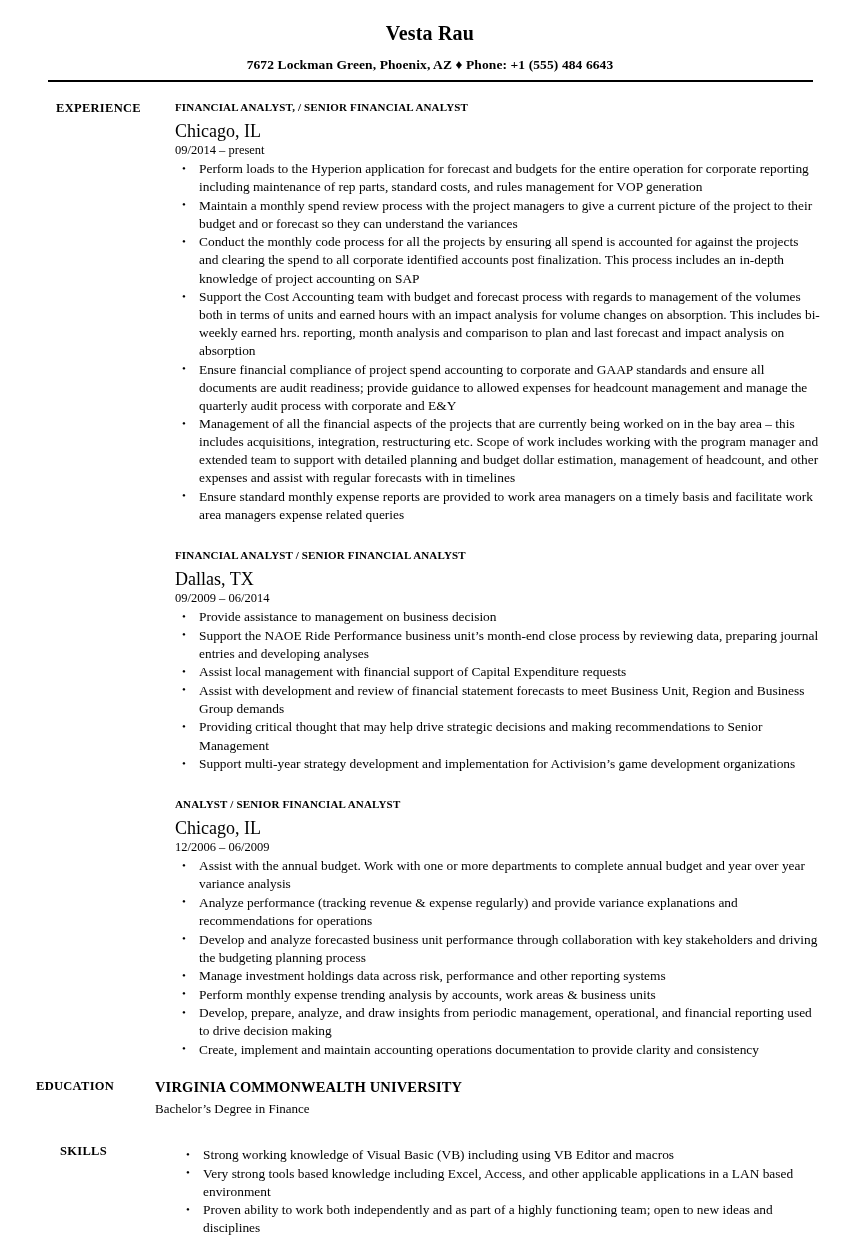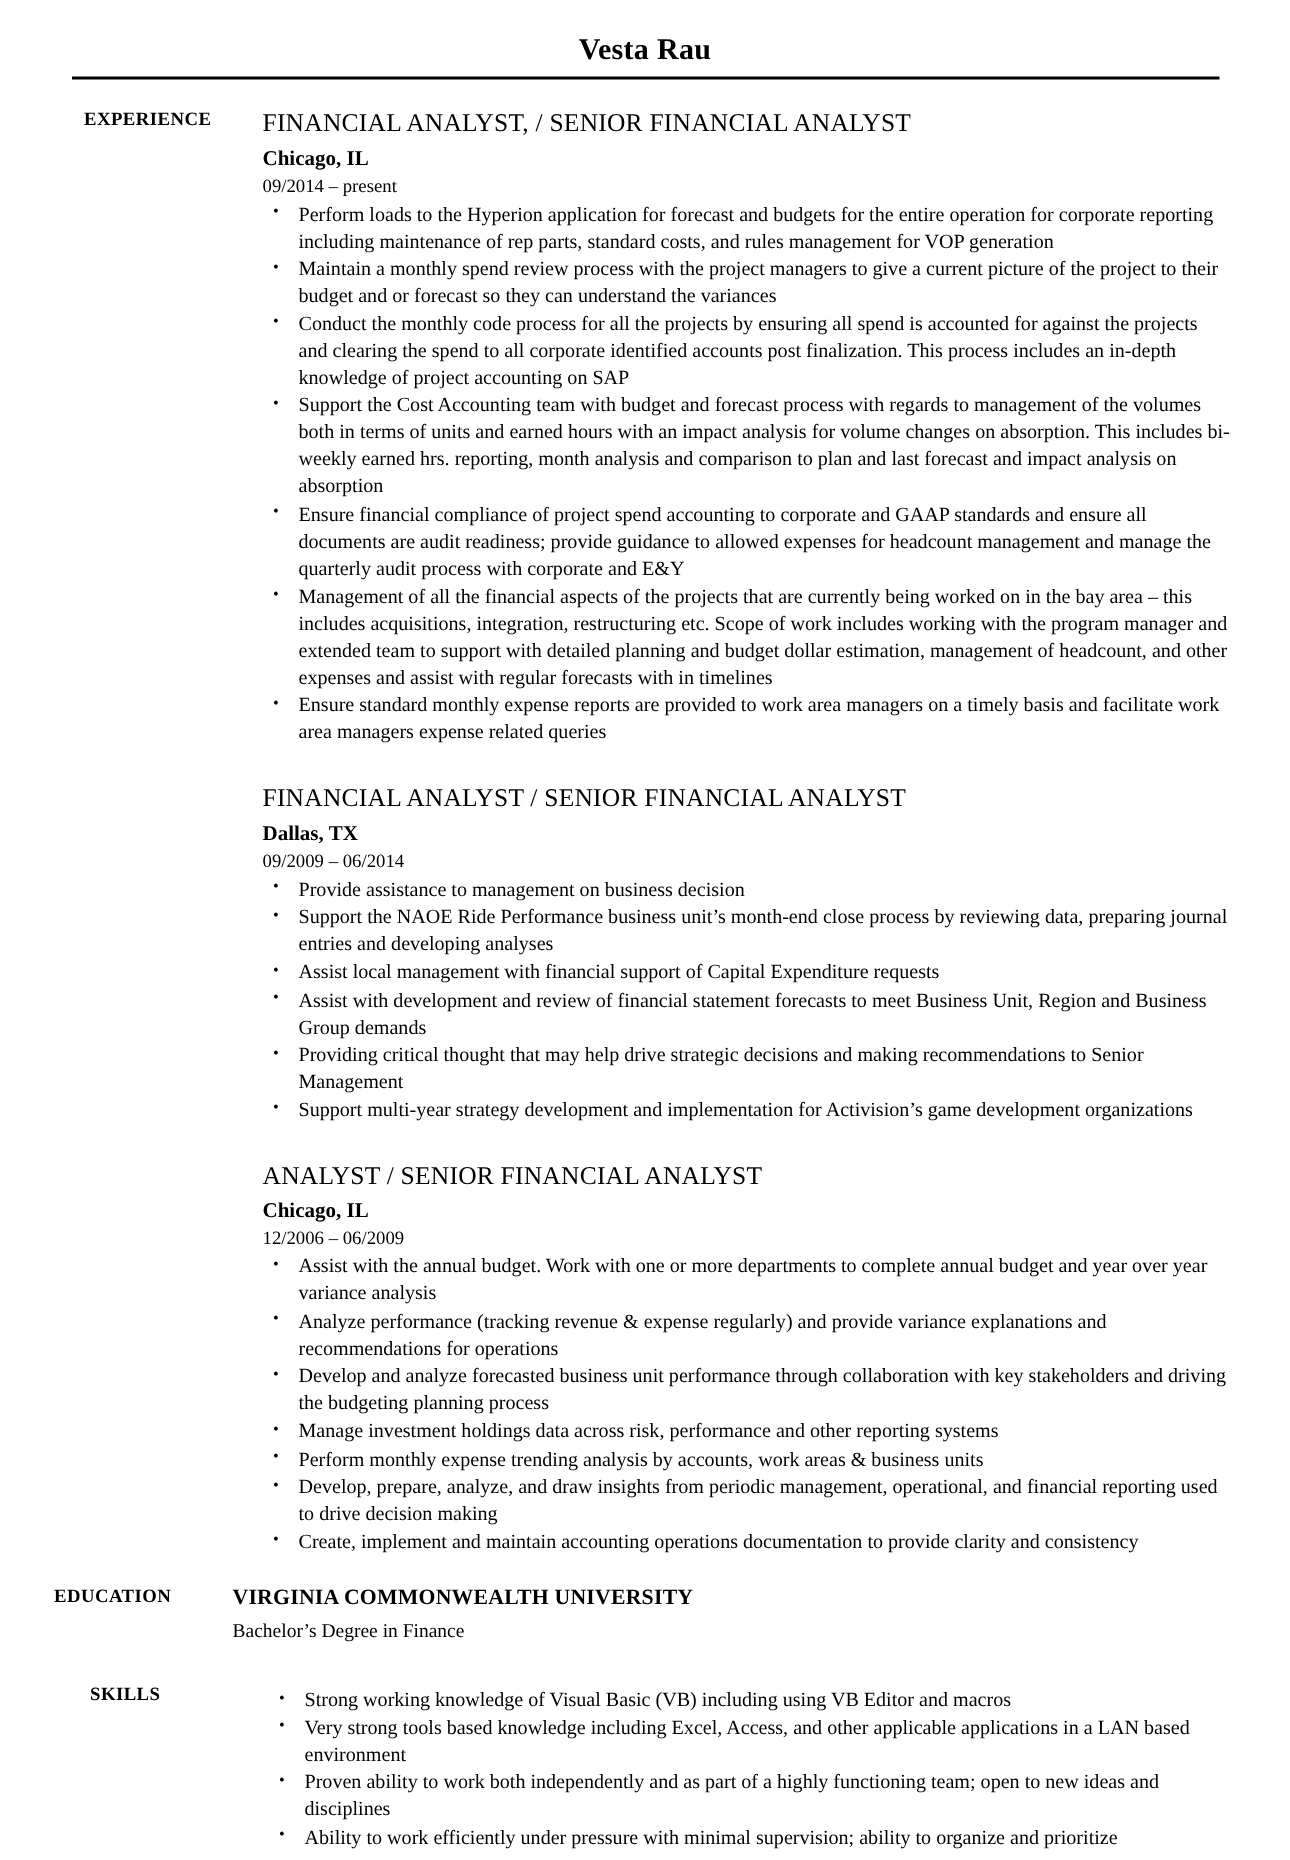--- a/index.html
+++ b/index.html
@@ -70,28 +70,28 @@
 
   #experience-section { margin-top: 19px; padding-left: 20px; }
   #education-section { margin-top: 20px; }
   #skills-section { margin-top: 27px; margin-left: 24px; }
 
   
   .job { margin-bottom: 0; }
   .job + .job { margin-top: 25px; }
 
   .job-title {
-    font-size: 17px;
+    font-size: 11px;
+    font-weight: bold;
+    letter-spacing: 0.15px;
+    line-height: 1.15;
+  }
+  .job-location {
+    font-size: 18px;
     font-weight: normal;
-    letter-spacing: 0.15px;
-    line-height: 1.15;
-  }
-  .job-location {
-    font-size: 14px;
-    font-weight: bold;
     margin-top: 7px;
     line-height: 1.15;
   }
   .job-dates {
     font-size: 12.5px;
     margin-top: 2px;
     line-height: 1.2;
   }
 
   
@@ -134,20 +134,21 @@
     line-height: 1.15;
   }
 </style>
 </head>
 <body>
 
 <div class="page">
 
   <div class="hdr">
     <div class="hdr-name">Vesta Rau</div>
+    <div class="hdr-contact">7672 Lockman Green, Phoenix, AZ ♦ Phone: +1 (555) 484 6643</div>
     <div class="hdr-rule"></div>
   </div>
 
   <div class="section" id="experience-section">
     <div class="col-label">EXPERIENCE</div>
     <div class="col-body">
 
       <div class="job">
         <div class="job-title">FINANCIAL ANALYST, / SENIOR FINANCIAL ANALYST</div>
         <div class="job-location">Chicago, IL</div>

